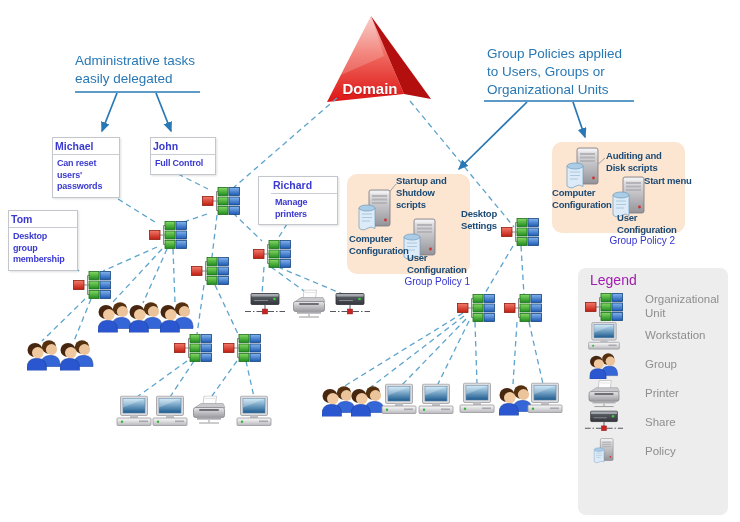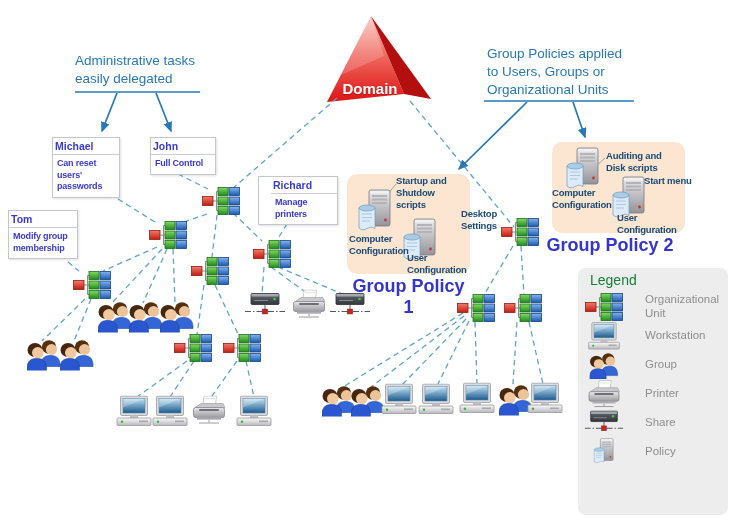--- a/index.html
+++ b/index.html
@@ -33,28 +33,28 @@
   .gp-label{position:absolute;z-index:3;color:#1a4a75;font-weight:700;font-size:9.5px;
             letter-spacing:-0.2px;line-height:1.25;overflow:visible;}
   #gp1-l1{left:396px;top:175px;width:58px;}
   #gp1-l2{left:429px;top:208px;width:46px;margin-left:32px;}
   #gp1-l3{left:349px;top:233px;width:58px;}
   #gp1-l4{left:407px;top:252px;width:62px;}
   #gp2-l1{left:606px;top:150px;width:58px;}
   #gp2-l2{left:644px;top:175px;width:60px;}
   #gp2-l3{left:552px;top:187px;width:58px;}
   #gp2-l4{left:617px;top:212px;width:62px;}
-  .gp-title{position:absolute;z-index:3;color:#3434cf;font-weight:700;font-size:18px;
-            text-align:center;}
+  .gp-title{position:absolute;z-index:3;color:#3434cf;font-weight:400;font-size:10px;
+            text-align:right;}
   #gp1-title{left:347px;top:276px;width:123px;}
   #gp2-title{left:545px;top:235px;width:130px;}
   
   .legend-box{position:absolute;left:578px;top:268px;width:150px;height:247px;
               background:#ededee;border-radius:8px;z-index:1;}
-  .legend-title{position:absolute;left:590px;top:272px;font-size:14px;color:#15803d;z-index:3;}
+  .legend-title{position:absolute;left:590px;top:272px;font-size:14px;color:#a21caf;z-index:3;}
   #legend-items{position:absolute;left:584px;top:292px;z-index:3;}
   .legend-row{display:flex;align-items:center;height:29px;}
   .legend-row svg{flex:0 0 40px;}
   .legend-row .lab{color:#8e8e8e;font-size:11.5px;line-height:1.15;padding-left:21px;width:84px;}
   
   .domain-label{position:absolute;left:336px;top:80px;width:68px;text-align:center;color:#fff;
                 font-weight:700;font-size:15px;z-index:3;text-shadow:0 1px 1px rgba(120,0,0,.45);}
 </style>
 </head>
 <body>
@@ -283,21 +283,21 @@
     <div class="t">John</div>
     <div class="b">Full Control</div>
   </div>
   <div class="callout" id="callout-richard">
     <div class="t">Richard</div>
     <div class="b">Manage
 printers</div>
   </div>
   <div class="callout" id="callout-tom">
     <div class="t">Tom</div>
-    <div class="b">Modify group
+    <div class="b">Desktop group
 membership</div>
   </div>
 
   <div class="gp-label" id="gp1-l1">Startup and Shutdow scripts</div>
   <div class="gp-label" id="gp1-l2">Desktop Settings</div>
   <div class="gp-label" id="gp1-l3">Computer Configuration</div>
   <div class="gp-label" id="gp1-l4">User Configuration</div>
   <div class="gp-title" id="gp1-title">Group Policy 1</div>
 
   <div class="gp-label" id="gp2-l1">Auditing and Disk scripts</div>

